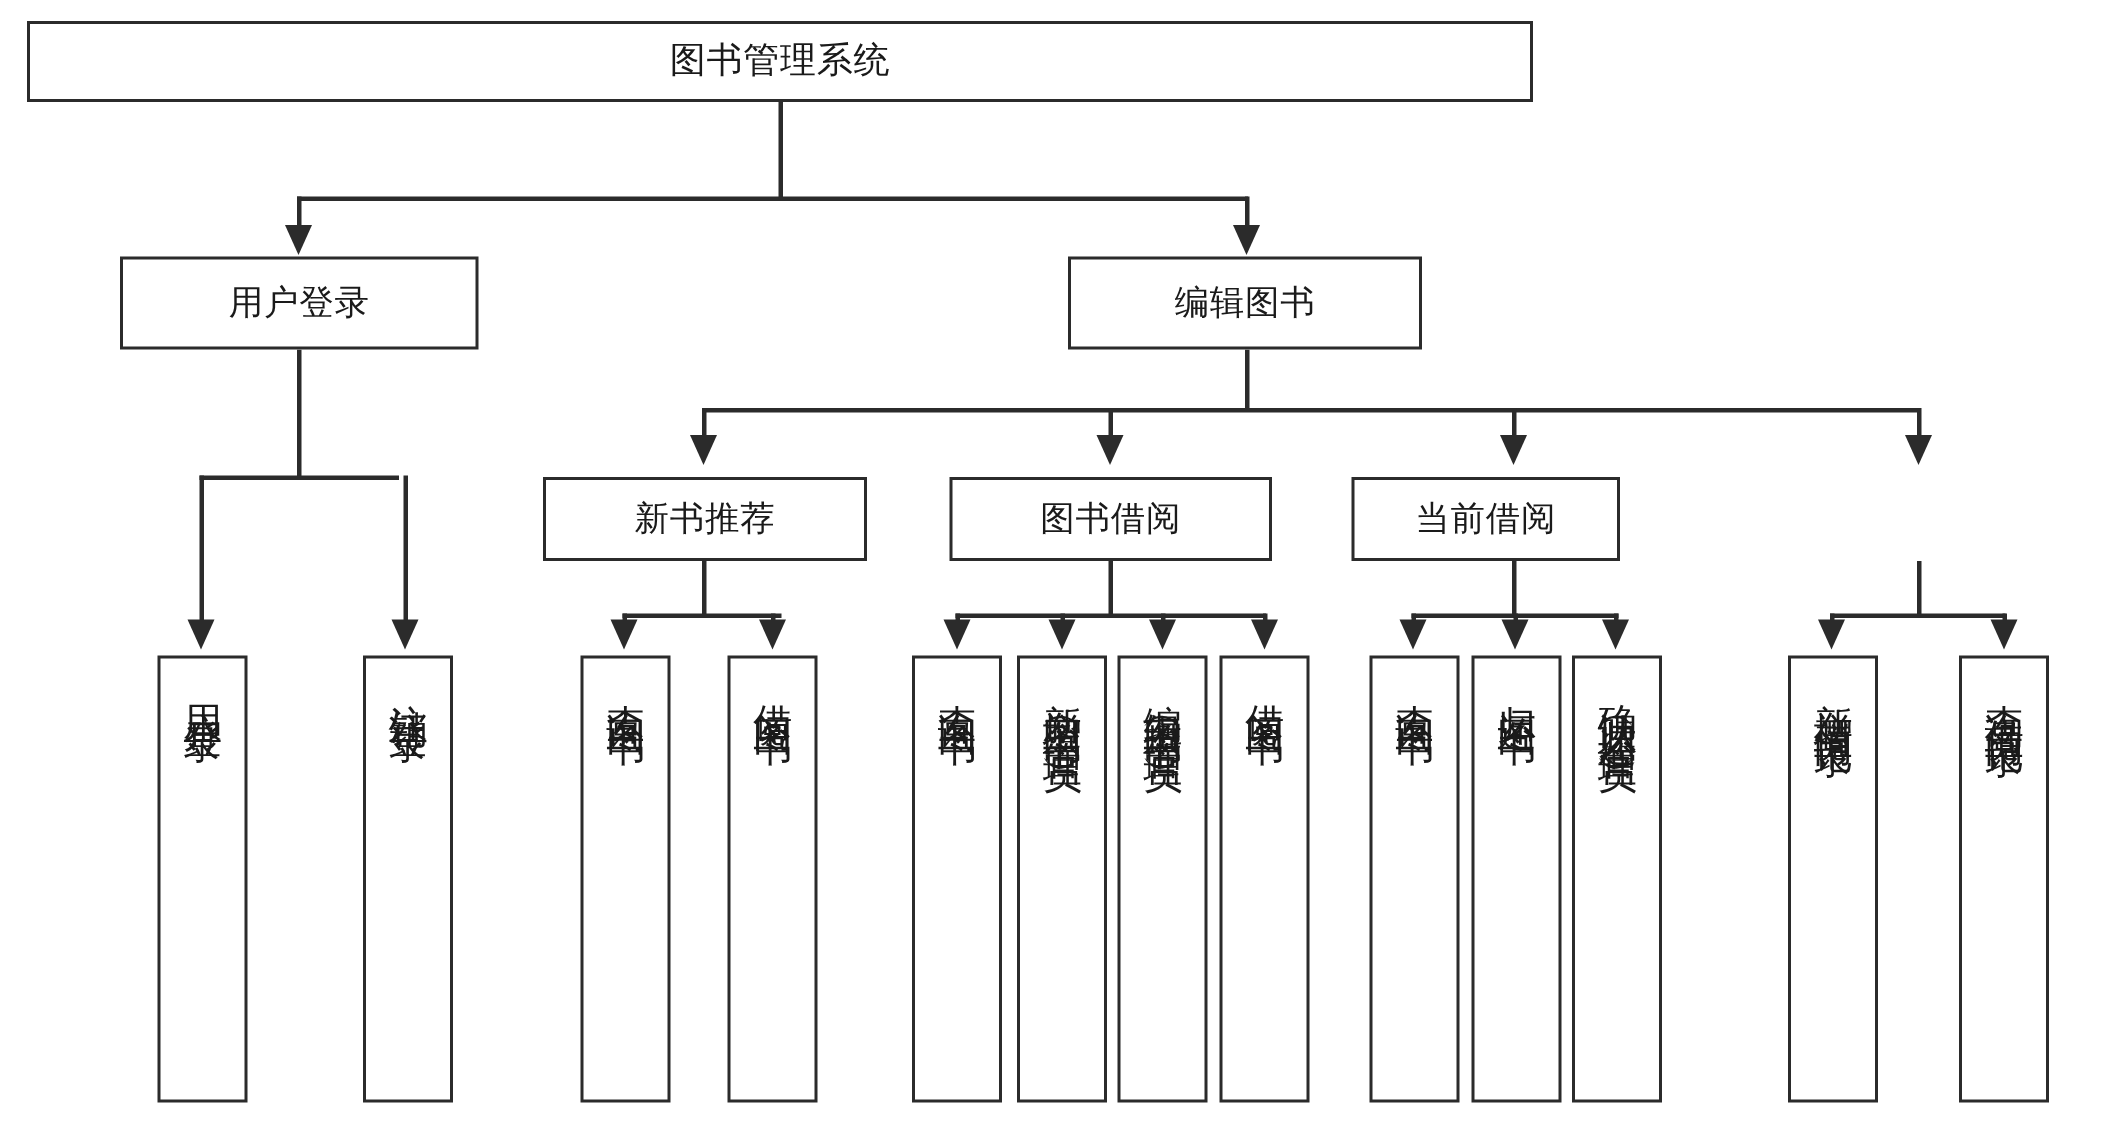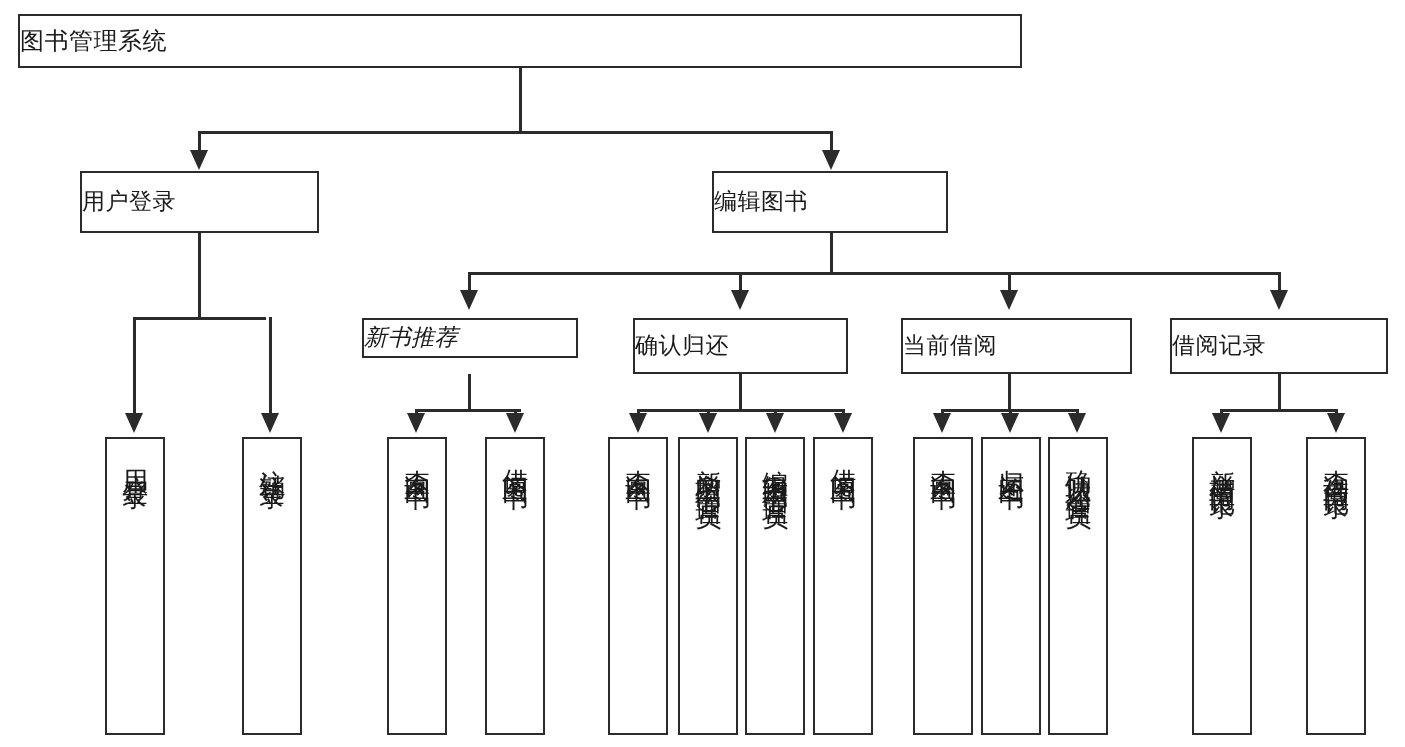--- a/index.html
+++ b/index.html
@@ -17,21 +17,21 @@
     background: #ffffff;
     overflow: hidden;
   }
   .node {
     position: absolute;
     box-sizing: border-box;
     border: 2.5px solid #2b2b2b;
     background: #ffffff;
     display: flex;
     align-items: center;
-    justify-content: flex-start;
+    justify-content: center;
     color: #1a1a1a;
   }
   .node-label {
     display: block;
     text-align: center;
     line-height: 1.18;
     letter-spacing: 0.5px;
     color: #1a1a1a;
     white-space: pre-wrap;
   }
@@ -154,31 +154,28 @@
     <span class="node-label">图书管理系统</span>
   </div>
 
   <div class="node horiz" style="left:80px; top:171px; width:239px; height:62px;">
     <span class="node-label">用户登录</span>
   </div>
   <div class="node horiz" style="left:712px; top:171px; width:236px; height:62px;">
     <span class="node-label">编辑图书</span>
   </div>
 
-  <div class="node horiz" style="left:362px; top:318px; width:216px; height:40px;font-style:italic;">
+  <div class="node horiz" style="left:362px; top:318px; width:216px; height:56px;">
     <span class="node-label">新书推荐</span>
   </div>
   <div class="node horiz" style="left:633px; top:318px; width:215px; height:56px;">
-    <span class="node-label">确认归还</span>
-  </div>
-  <div class="node horiz" style="left:901px; top:318px; width:231px; height:56px;">
+    <span class="node-label">图书借阅</span>
+  </div>
+  <div class="node horiz" style="left:901px; top:318px; width:179px; height:56px;">
     <span class="node-label">当前借阅</span>
-  </div>
-  <div class="node horiz" style="left:1170px; top:318px; width:218px; height:56px;">
-    <span class="node-label">借阅记录</span>
   </div>
 
   <div class="node vert" style="left:105px; top:437px; width:60px; height:298px;">
     <span class="node-label">用户登录</span>
   </div>
   <div class="node vert" style="left:242px; top:437px; width:60px; height:298px;">
     <span class="node-label">注销登录</span>
   </div>
   <div class="node vert" style="left:387px; top:437px; width:60px; height:298px;">
     <span class="node-label">查询图书</span>

